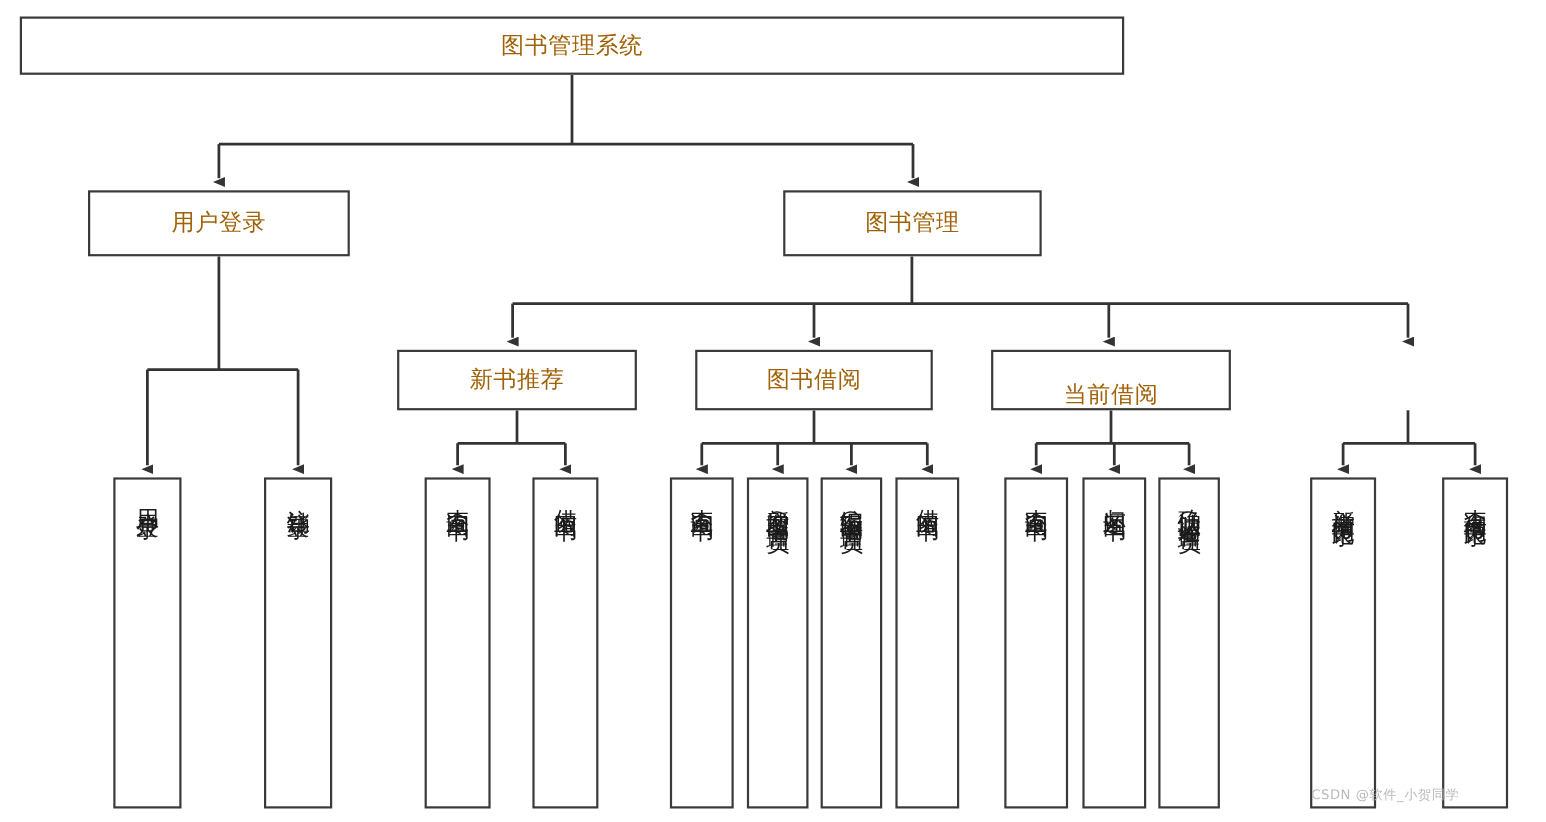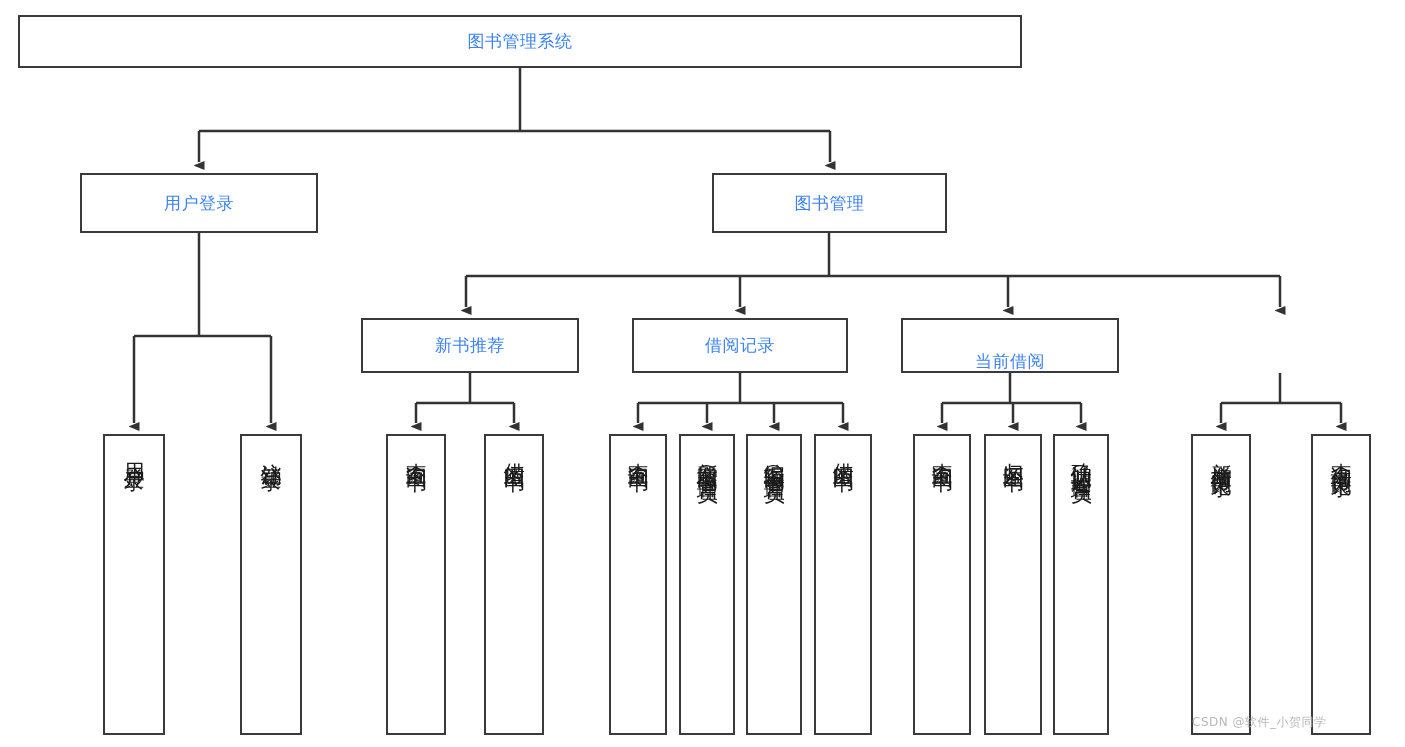--- a/index.html
+++ b/index.html
@@ -32,22 +32,22 @@
     background: #ffffff;
     border: 2px solid #3a3a3a;
     display: flex;
     align-items: center;
     justify-content: center;
   }
   .node.root {
     border-width: 2px;
   }
   .node .lbl-h {
-    font-size: 17px;
-    color: #3b82f6;
+    font-size: 21px;
+    color: #a16207;
     line-height: 1.2;
     letter-spacing: 0.5px;
     white-space: nowrap;
   }
   .node.leaf {
     align-items: flex-start;
     justify-content: center;
     padding-top: 10px;
   }
   .node.leaf .lbl-v {
@@ -131,21 +131,21 @@
     <span class="lbl-h">用户登录</span>
   </div>
   <div class="node" style="left:712px; top:173px; width:235px; height:60px;">
     <span class="lbl-h">图书管理</span>
   </div>
 
   <div class="node" style="left:361px; top:318px; width:218px; height:55px;">
     <span class="lbl-h">新书推荐</span>
   </div>
   <div class="node" style="left:632px; top:318px; width:216px; height:55px;">
-    <span class="lbl-h">借阅记录</span>
+    <span class="lbl-h">图书借阅</span>
   </div>
   <div class="node" style="left:901px; top:318px; width:218px; height:55px;align-items:flex-end;">
     <span class="lbl-h">当前借阅</span>
   </div>
 
   <div class="node leaf" style="left:103px; top:434px; width:62px; height:301px;">
     <span class="lbl-v">用户登录</span>
   </div>
   <div class="node leaf" style="left:240px; top:434px; width:62px; height:301px;">
     <span class="lbl-v">注销登录</span>

